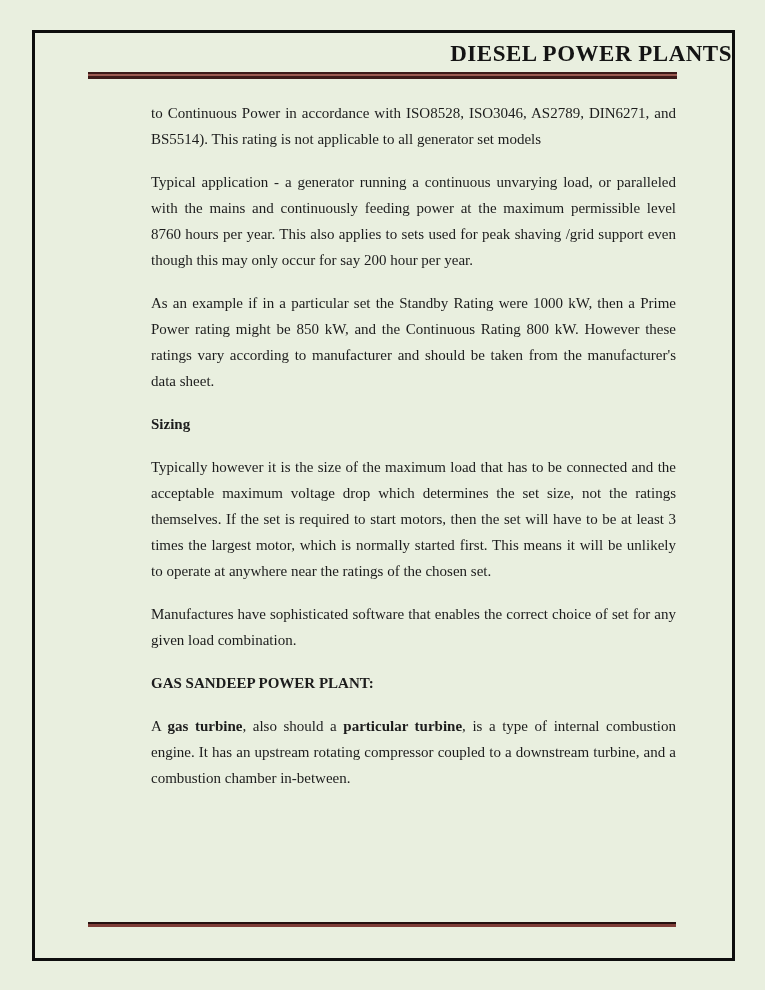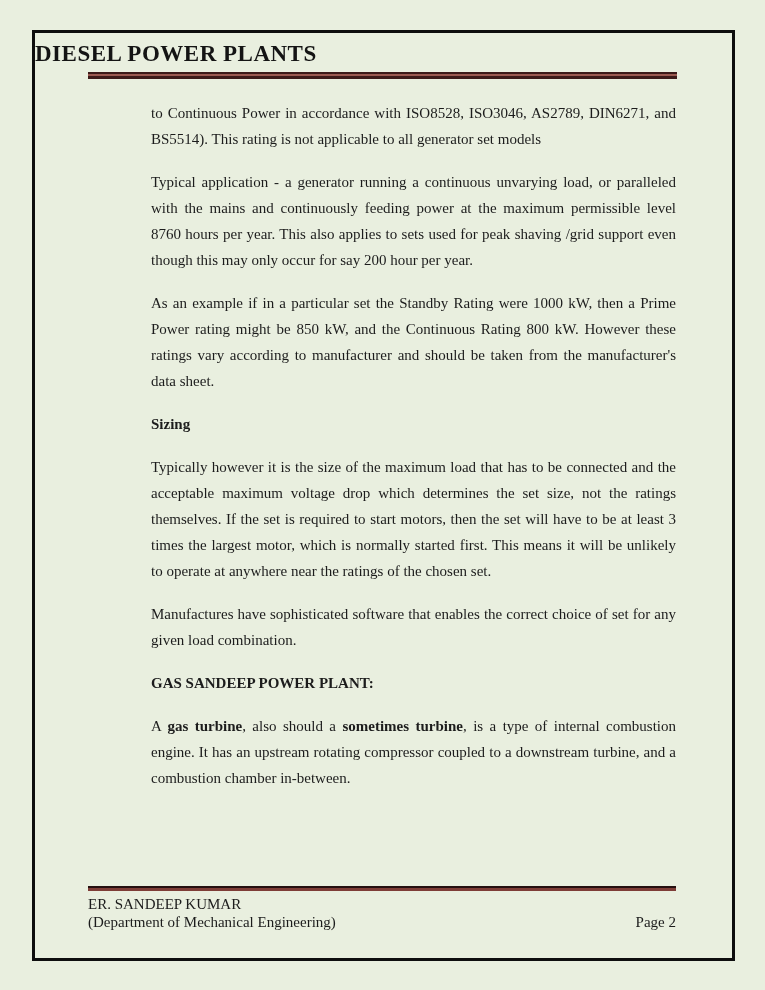--- a/index.html
+++ b/index.html
@@ -21,21 +21,21 @@
   }
   .page-frame {
     position: absolute;
     left: 32px; top: 30px;
     width: 703px; height: 931px;
     border: 3px solid var(--frame);
     background: var(--bg);
   }
   .doc-title {
     margin-top: 7px;
-    text-align: left;
+    text-align: right;
     font-size: 23px;
     line-height: 28px;
     font-weight: bold;
     letter-spacing: 0.5px;
     color: #141414;
   }
   .title-rule {
     height: 7px;
     margin: 4px 55px 0 53px;
     background: linear-gradient(to bottom,
@@ -82,27 +82,20 @@
   <div class="title-rule"></div>
 
   <div class="doc-body" id="doc-body">
       <p><span>to Continuous Power in accordance with ISO8528, ISO3046, AS2789, DIN6271, and BS5514). This rating is not applicable to all generator set models</span></p>
       <p><span>Typical application - a generator running a continuous unvarying load, or paralleled with the mains and continuously feeding power at the maximum permissible level 8760 hours per year. This also applies to sets used for peak shaving /grid support even though this may only occur for say 200 hour per year.</span></p>
       <p><span>As an example if in a particular set the Standby Rating were 1000 kW, then a Prime Power rating might be 850 kW, and the Continuous Rating 800 kW. However these ratings vary according to manufacturer and should be taken from the manufacturer's data sheet.</span></p>
       <p class="heading"><span class="b">Sizing</span></p>
       <p><span>Typically however it is the size of the maximum load that has to be connected and the acceptable maximum voltage drop which determines the set size, not the ratings themselves. If the set is required to start motors, then the set will have to be at least 3 times the largest motor, which is normally started first. This means it will be unlikely to operate at anywhere near the ratings of the chosen set.</span></p>
       <p><span>Manufactures have sophisticated software that enables the correct choice of set for any given load combination.</span></p>
       <p class="heading"><span class="b">GAS SANDEEP POWER PLANT:</span></p>
-      <p><span>A </span><span class="b">gas turbine</span><span>, also should a </span><span class="b">sometimes turbine</span><span>, is a type of internal combustion engine. It has an upstream rotating compressor coupled to a downstream turbine, and a combustion chamber in-between.</span></p>
+      <p><span>A </span><span class="b">gas turbine</span><span>, also should a </span><span class="b">particular turbine</span><span>, is a type of internal combustion engine. It has an upstream rotating compressor coupled to a downstream turbine, and a combustion chamber in-between.</span></p>
     </div>
 
   <div class="page-footer">
     <div class="footer-rule"></div>
-    <div class="footer-row">
-      <div class="footer-left">
-        <div>ER. SANDEEP KUMAR</div>
-        <div>(Department of Mechanical Engineering)</div>
-      </div>
-      <div class="footer-right">Page 2</div>
-    </div>
   </div>
 
 </div>
 
 </body></html>

